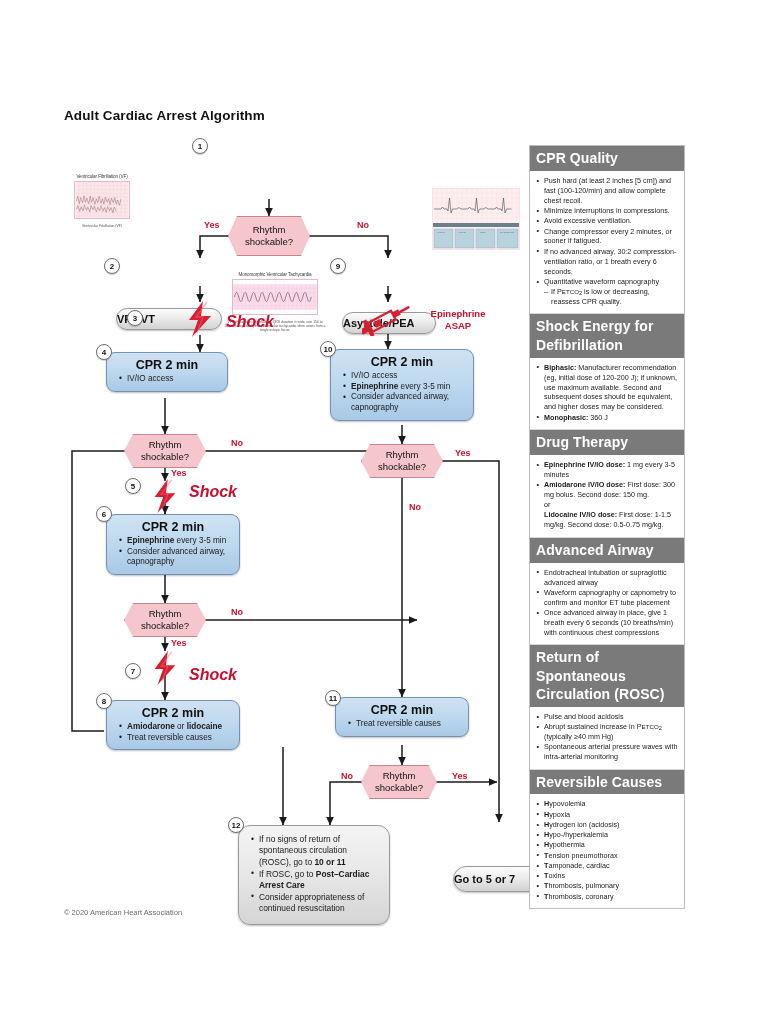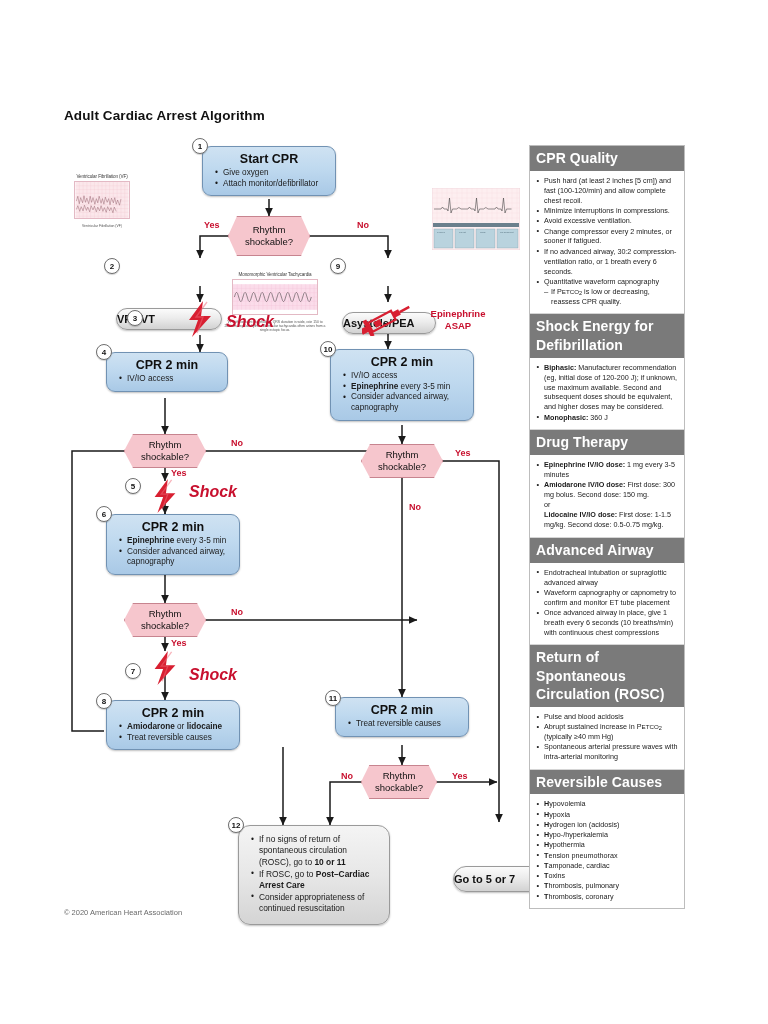--- a/index.html
+++ b/index.html
@@ -296,27 +296,20 @@
       <g fill="#55707e" font-size="5" font-family="Liberation Sans">
         <text x="10" y="90">P wave</text>
         <text x="54" y="90">PR int</text>
         <text x="96" y="90">QRS</text>
         <text x="136" y="90">ST segment</text>
       </g>
     </svg>
   </div>
 
   <div class="stepnum" style="left:192px; top:138px;">1</div>
-  <div class="node blue" style="left:202px; top:146px; width:134px;">
-    <div class="hdr">Start CPR</div>
-    <ul>
-      <li>Give oxygen</li>
-      <li>Attach monitor/defibrillator</li>
-    </ul>
-  </div>
 
   <div class="hex" style="left:228px; top:216px; width:82px; height:40px;">
     <span>Rhythm</span>
     <span>shockable?</span>
   </div>
   <div class="elabel" style="left:204px; top:220px;">Yes</div>
   <div class="elabel" style="left:357px; top:220px;">No</div>
 
   <div class="stepnum" style="left:104px; top:258px;">2</div>
   <div class="pill" style="left:116px; top:264px; width:106px; height:22px;">

